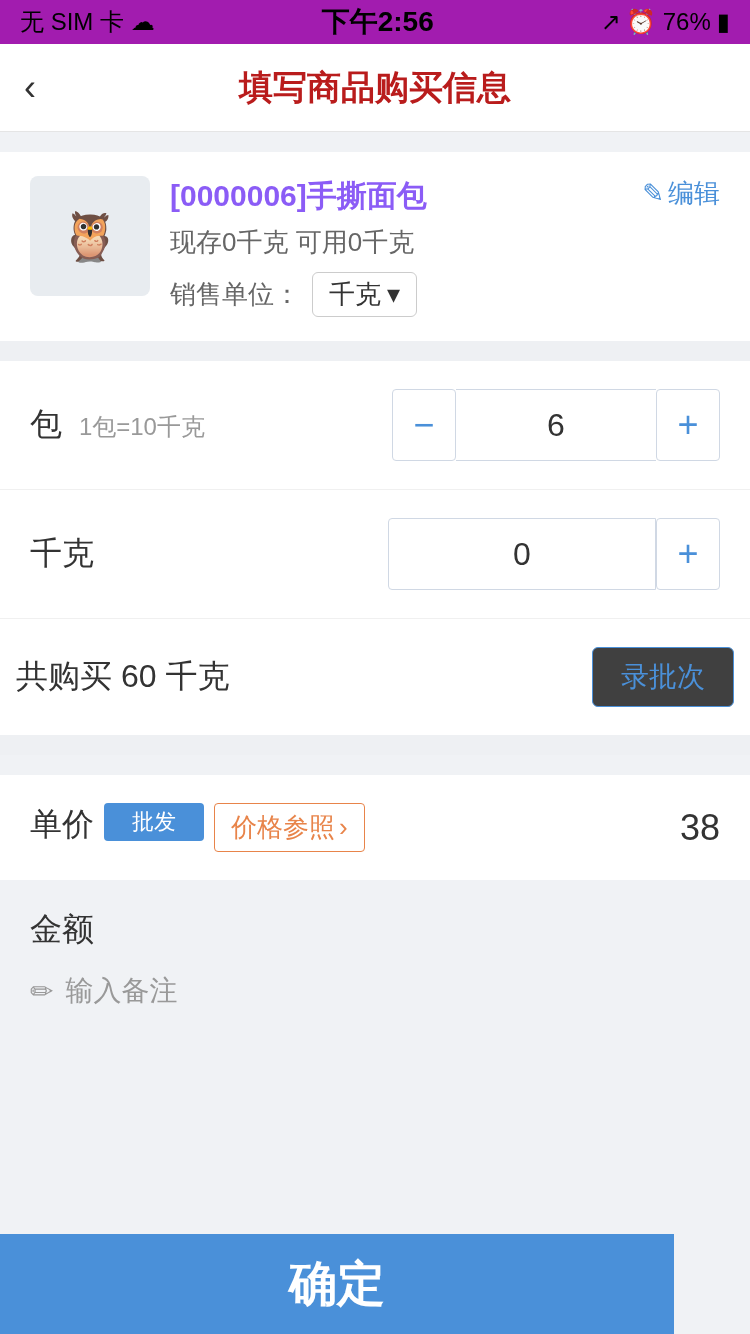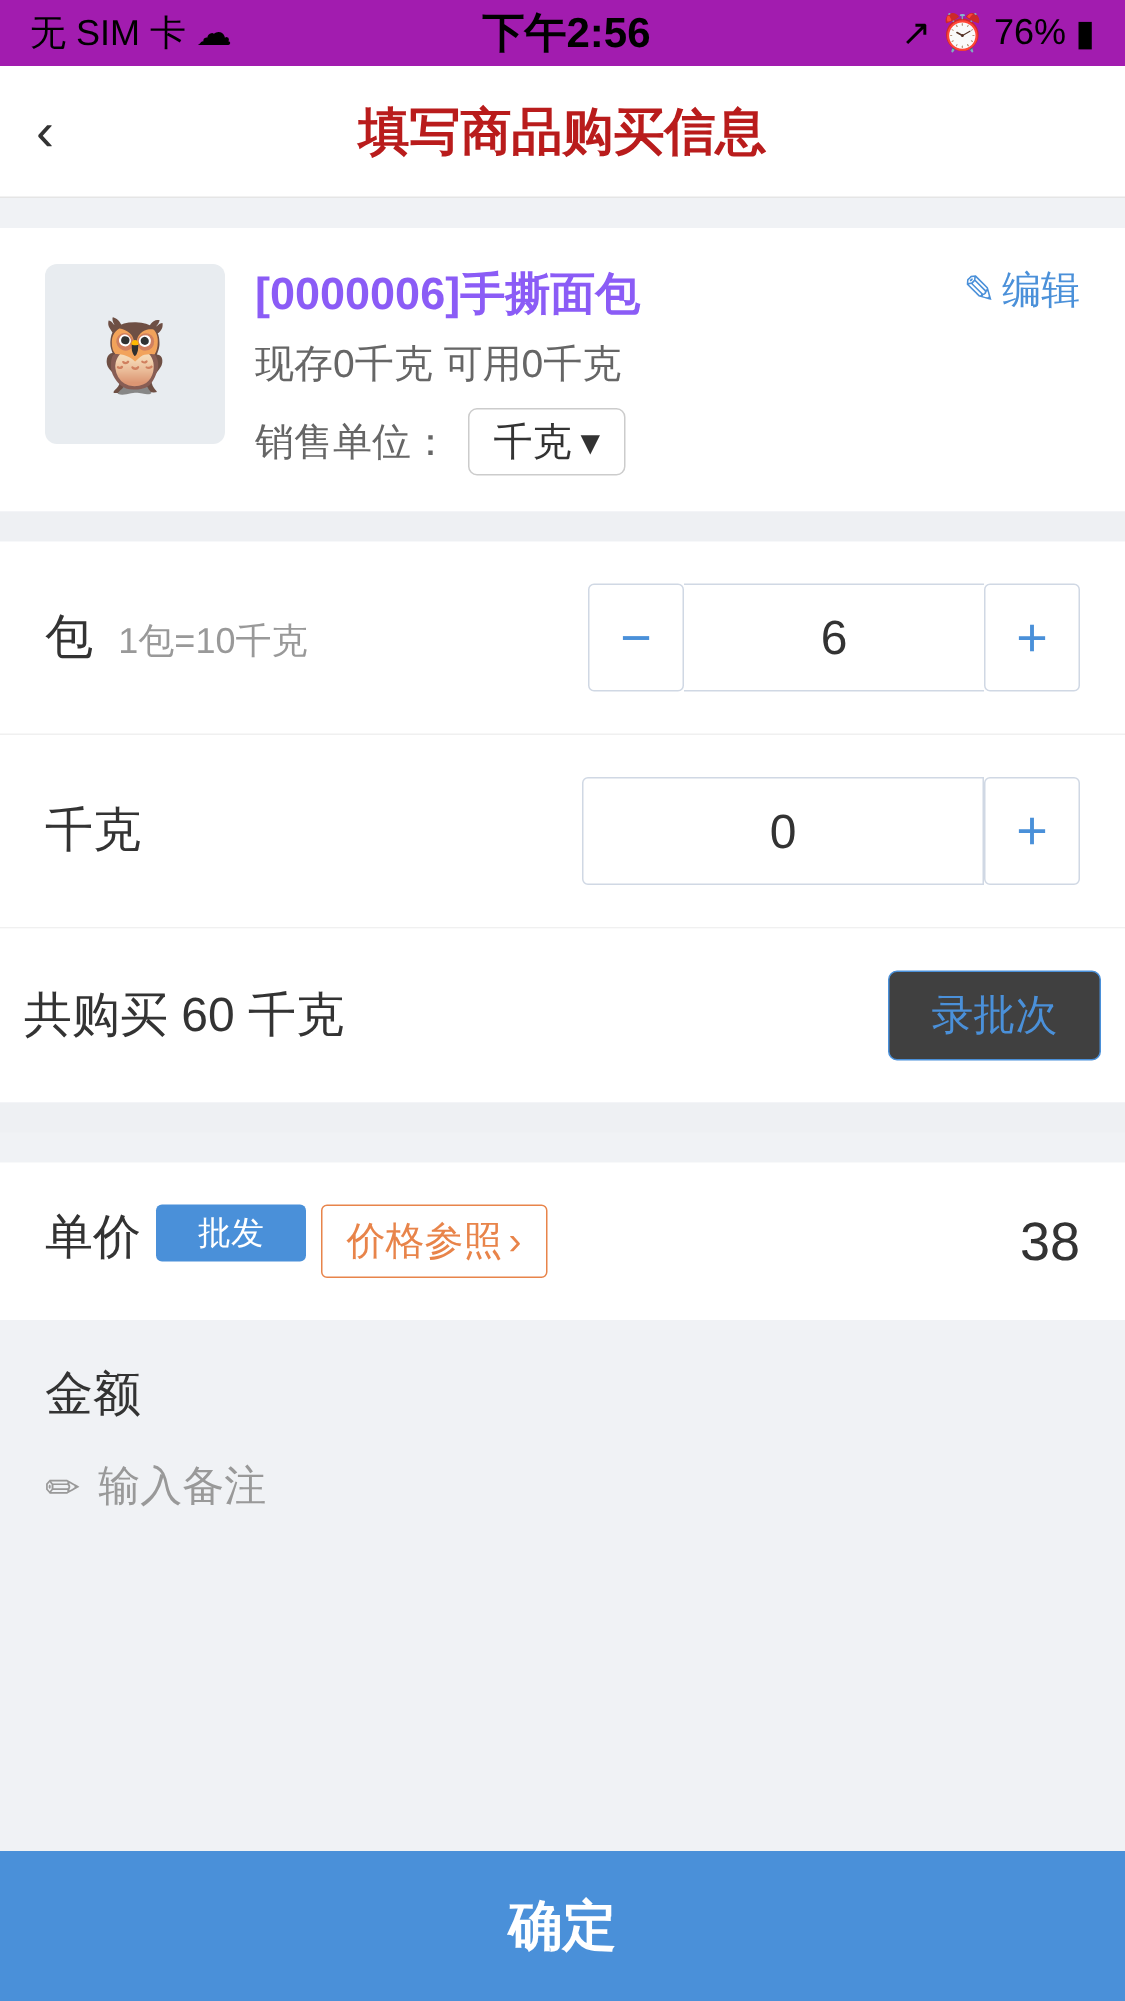--- a/index.html
+++ b/index.html
@@ -291,25 +291,25 @@
     .bottom-content {
       background: #f0f2f5;
       height: 400px;
     }
 
     
     .confirm-btn {
       position: fixed;
       bottom: 0;
       left: 0;
-      width: 750px;
+      width: 674px;
       height: 100px;
       background: #4a90d9;
       color: #fff;
-      font-size: 36px;
+      font-size: 48px;
       font-weight: 600;
       border: none;
       cursor: pointer;
       display: flex;
       align-items: center;
       justify-content: center;
     }
   </style>
 </head>
 <body>

